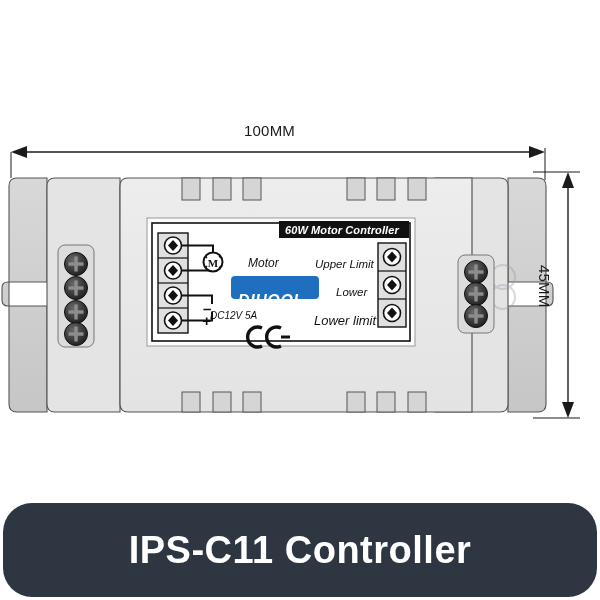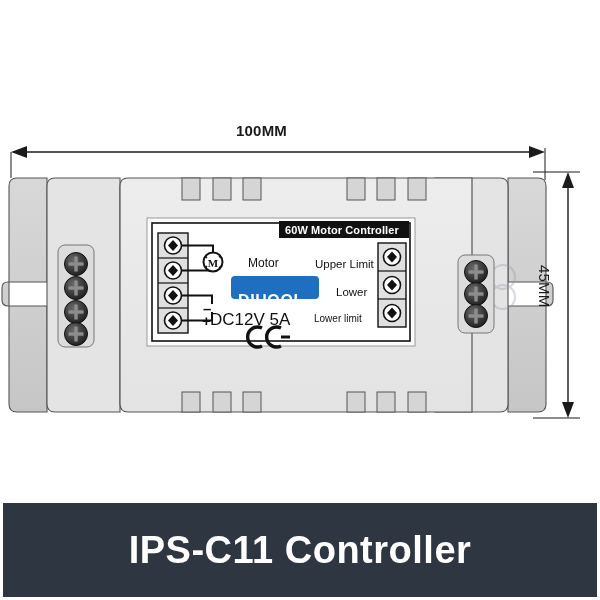--- a/index.html
+++ b/index.html
@@ -29,55 +29,55 @@
   
   .dim-label {
     position: absolute;
     font-size: 15px;
     color: #1a1a1a;
     font-family: "Liberation Sans", sans-serif;
     white-space: nowrap;
     letter-spacing: 0.2px;
   }
   #dim-width-label {
-    left: 236px;
+    left: 244px;
     top: 122px;
-    font-weight: bold;
   }
   #dim-height-label {
     left: 553px;
     top: 265px;
     transform: rotate(90deg);
     transform-origin: left top;
   }
   
   .lbl {
     position: absolute;
     font-family: "Liberation Sans", sans-serif;
     color: #111111;
     white-space: nowrap;
+    font-style: italic;
   }
   #title-bar-text {
     left: 285px;
     top: 224px;
     font-size: 11px;
     font-weight: bold;
     color: #ffffff;
     letter-spacing: 0.1px;
   }
   #motor-text {
     left: 228px;
     top: 256px;
     font-size: 12px;
     margin-left: 20px;
   }
   #dc-text {
     left: 210px;
     top: 310px;
-    font-size: 17px;
+    font-size: 10px;
   }
   #minus-sign {
     left: 203px;
     top: 300px;
     font-size: 15px;
     font-weight: bold;
   }
   #plus-sign {
     left: 202px;
     top: 312px;
@@ -99,34 +99,35 @@
     text-align: left;
   }
   #general-text {
     left: 336px;
     top: 286px;
     font-size: 11.5px;
   }
   #lower-limit-text {
     left: 314px;
     top: 313px;
-    font-size: 10px;
+    font-size: 13px;
   }
   
   #product-banner {
     position: absolute;
     left: 3px;
     top: 503px;
     width: 594px;
     height: 94px;
     background: #2e3642;
     display: flex;
     align-items: center;
     justify-content: center;
     box-sizing: border-box;
+    border-radius: 29px;
   }
   #product-banner-title {
     color: #ffffff;
     font-size: 38px;
     font-weight: bold;
     font-family: "Liberation Sans", sans-serif;
     letter-spacing: 0.5px;
   }
 </style>
 </head>

